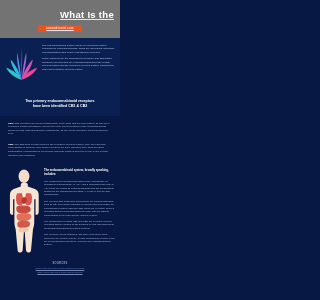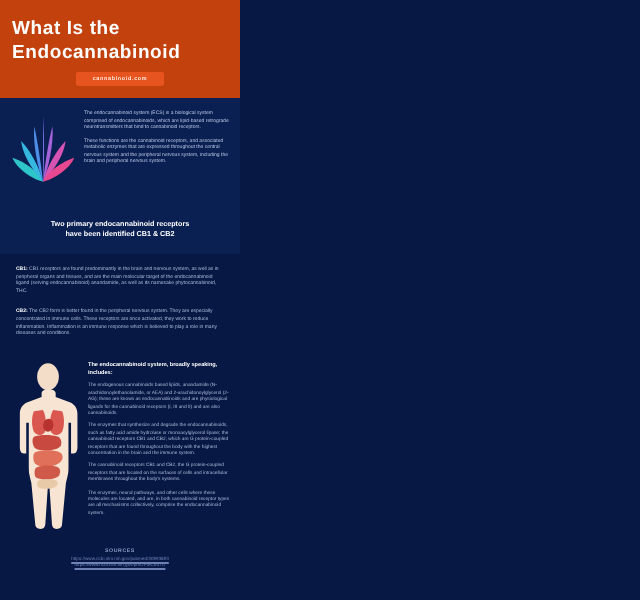--- a/index.html
+++ b/index.html
@@ -8,24 +8,25 @@
     font-family:"Liberation Sans", sans-serif;
     background:#061843;
     color:#dfe6f5;
     overflow:hidden;
     position:relative;
   }
   .page { width:120px; height:300px; position:relative; overflow:hidden; }
 
   
   .hero {
-    background:#c2410c;
+    background:#737373;
     padding:9px 6px 6px;
-    text-align:left;
-    position:relative;
+    text-align:right;
+    position:relative;
+    text-decoration:underline;
   }
   .hero-title {
     font-size:9.5px;
     line-height:11.5px;
     font-weight:bold;
     color:#ffffff;
     letter-spacing:.3px;
   }
   .badge-wrap { margin-top:4px; display:flex; justify-content:center; }
   .badge {
@@ -129,21 +130,20 @@
   }
 </style>
 </head>
 <body>
 
 <div class="page">
 
   <div class="hero">
     <div class="hero-title">
       <div>What Is the</div>
-      <div>Endocannabinoid</div>
     </div>
     <div class="badge-wrap">
       <span class="badge">cannabinoid.com</span>
     </div>
   </div>
 
   <div class="intro-band">
     <svg class="leaf" viewBox="0 0 100 110">
       <g transform="translate(50,104)">
         <path d="M0,0 C-6,-14 -26,-28 -42,-33 C-36,-18 -16,-4 0,0 Z" fill="#2ec5c9"></path>

